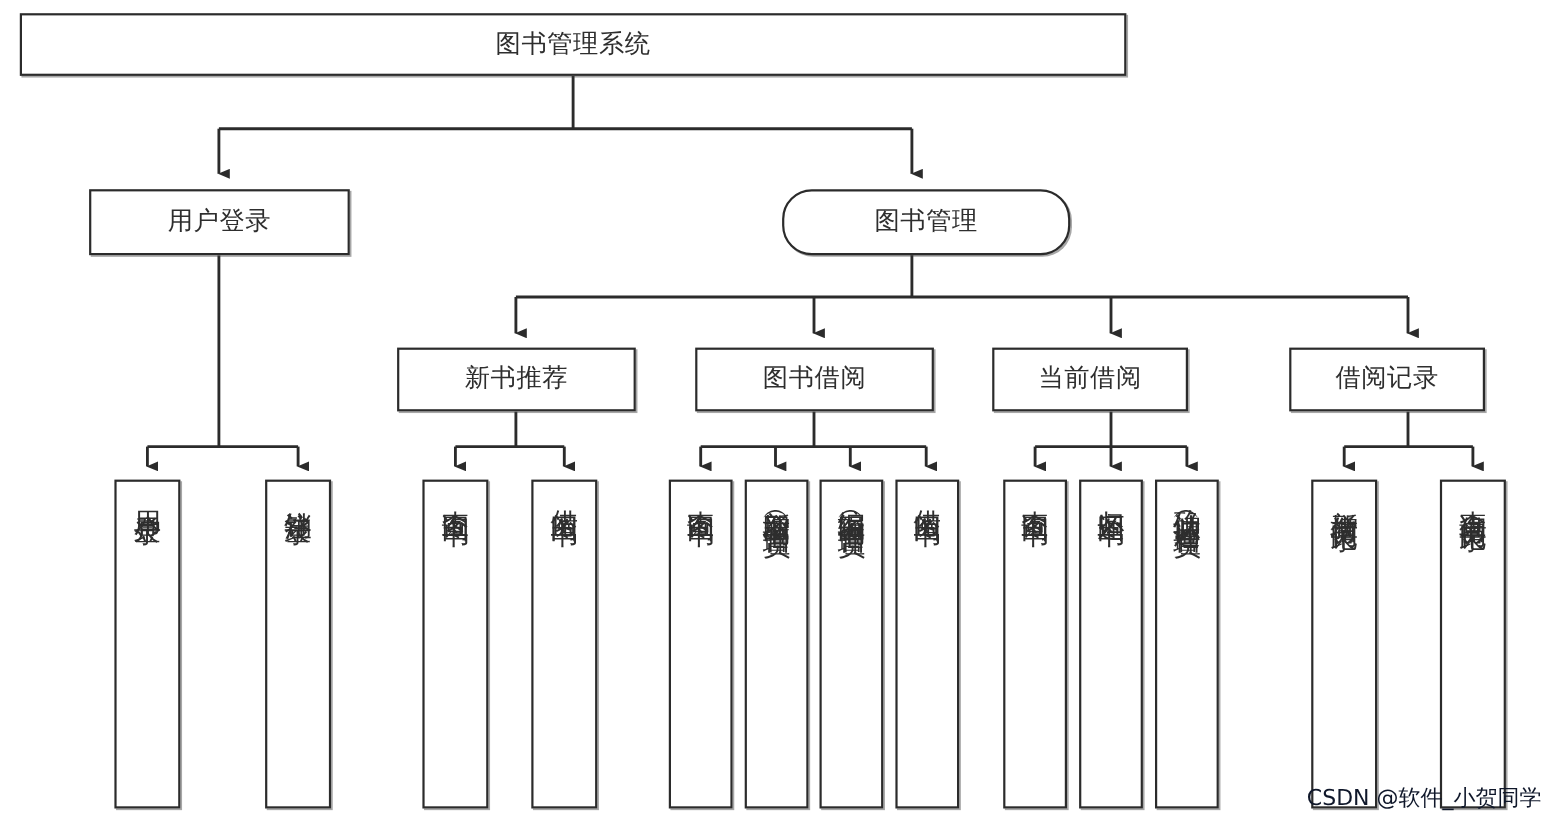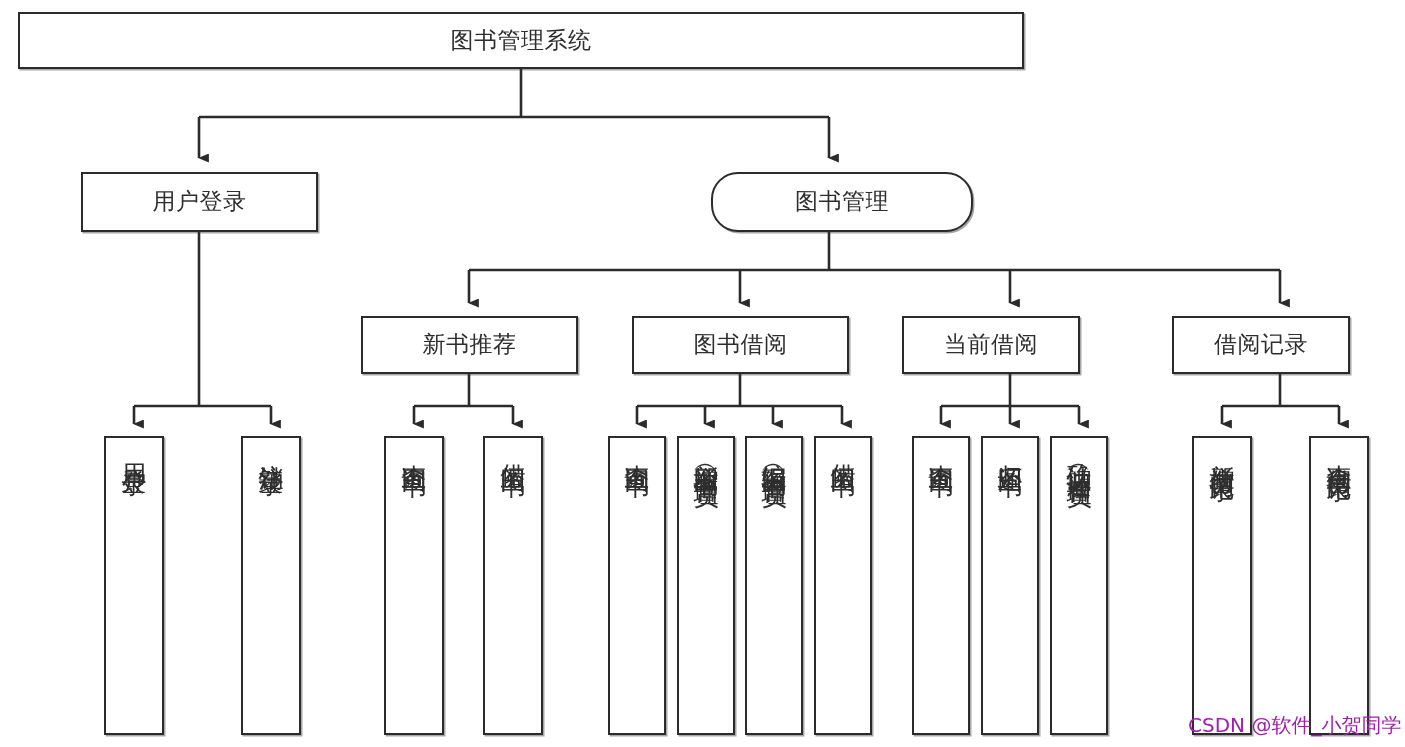--- a/index.html
+++ b/index.html
@@ -57,21 +57,21 @@
     text-orientation: upright;
     font-size: 25px;
     letter-spacing: 3px;
     line-height: 1;
   }
   .watermark {
     position: absolute;
     left: 1188px;
     top: 712px;
     font-size: 20px;
-    color: #a21caf;
+    color: #0f172a;
     z-index: 5;
     white-space: pre;
   }
 </style>
 </head>
 <body>
 
 <div id="diagram-root">
 
   <svg class="wires" viewBox="0 0 1405 747" xmlns="http://www.w3.org/2000/svg">

